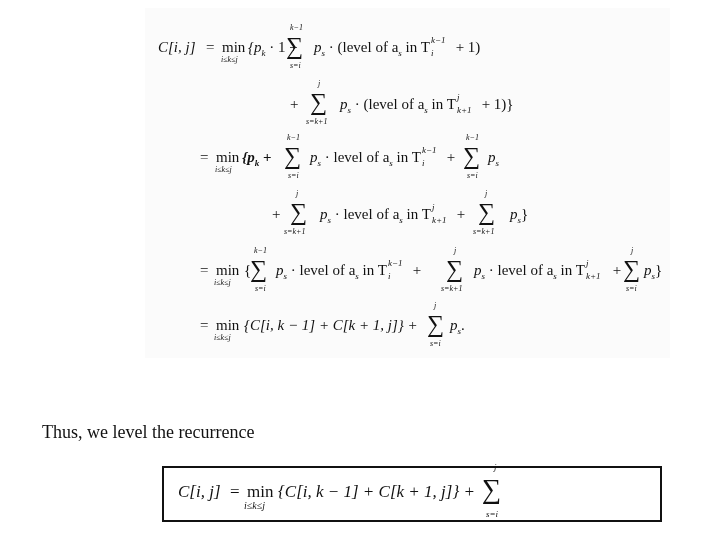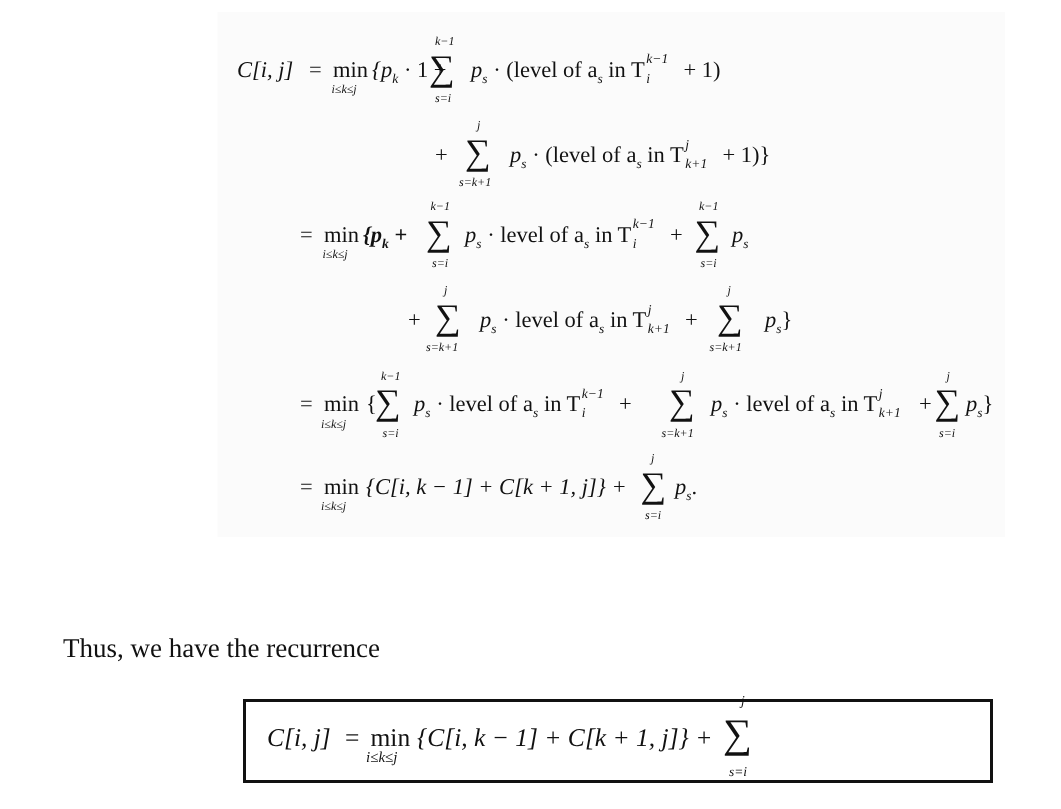--- a/index.html
+++ b/index.html
@@ -90,21 +90,21 @@
   <span class="m" style="left:200px;top:318px;">=</span>
   <span class="m" style="left:216px;top:318px;">min</span>
   <span class="lim" style="left:214px;top:334px;">i≤k≤j</span>
   <span class="m i" style="left:244px;top:318px;">{C[i, k − 1] + C[k + 1, j]} +</span>
   <span class="lim" style="left:434px;top:302px;">j</span>
   <span class="sig" style="left:427px;top:312px;">∑</span>
   <span class="lim" style="left:430px;top:340px;">s=i</span>
   <span class="m" style="left:450px;top:318px;"><span class="i">p</span><sub class="sub i">s</sub><span>.</span></span>
 </div>
 
-<div class="para">Thus, we have the recurrence</div>
+<div class="para">Thus, we level the recurrence</div>
 
 <div class="box"></div>
 <div>
   <span class="m i" style="left:178px;top:483px;font-size:17px;">C[i, j]</span>
   <span class="m" style="left:230px;top:483px;font-size:17px;">=</span>
   <span class="m" style="left:247px;top:483px;font-size:17px;">min</span>
   <span class="lim" style="left:244px;top:501px;font-size:10px;">i≤k≤j</span>
   <span class="m i" style="left:278px;top:483px;font-size:17px;">{C[i, k − 1] + C[k + 1, j]} +</span>
   <span class="lim" style="left:494px;top:463px;font-size:9px;">j</span>
   <span class="sig" style="left:482px;top:476px;font-size:27px;">∑</span>

